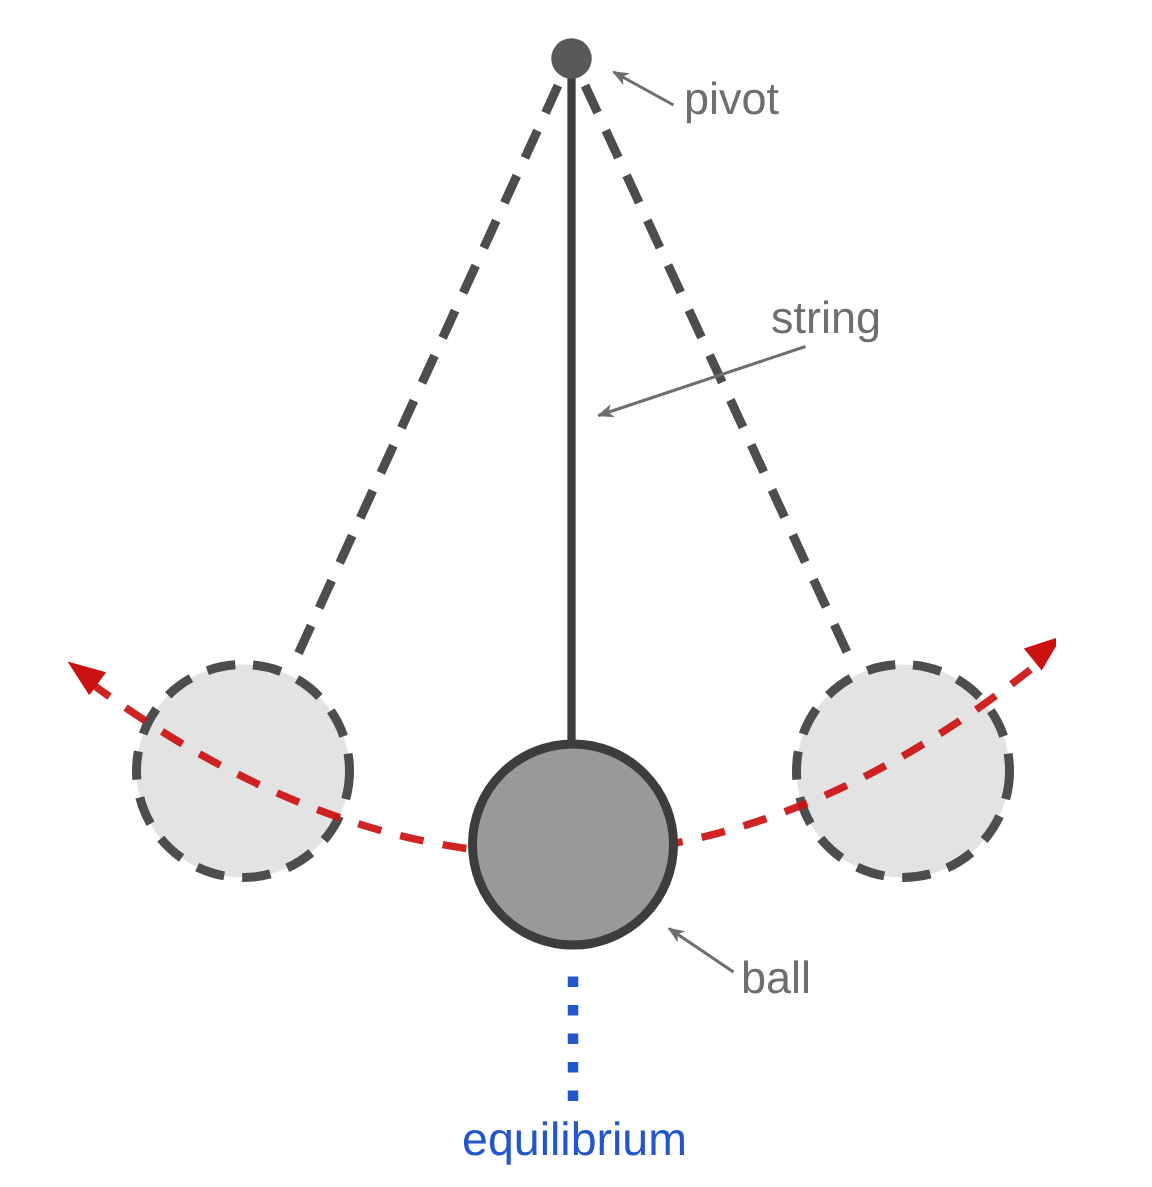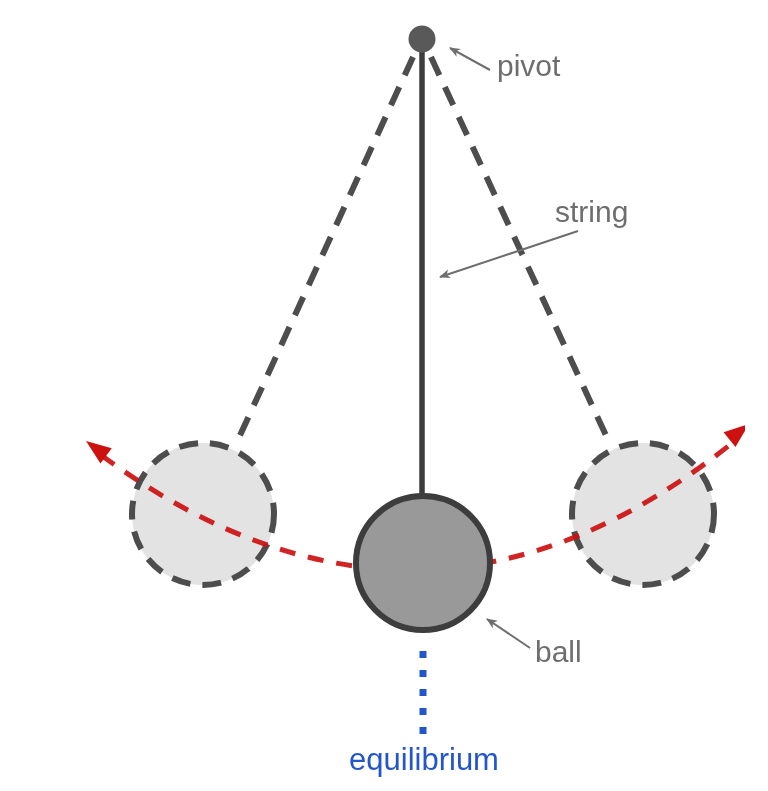--- a/index.html
+++ b/index.html
@@ -9,21 +9,21 @@
     --c-pivot-fill:#595959;
     --c-ball-fill:#999999;
     --c-ghost-fill:#e3e3e3;
     --c-label-text:#6e6e6e;
     --c-label-arrow:#6e6e6e;
     --c-swing-arc:#cc1111;
     --c-equilibrium-blue:#2355cb;
   }
   html,body{margin:0;padding:0;}
   body{background:var(--c-background);font-family:"Liberation Sans",sans-serif;}
-  .canvas{position:relative;width:704px;height:791px;background:var(--c-background);overflow:hidden;padding-left:41px;}
+  .canvas{position:relative;width:704px;height:791px;background:var(--c-background);overflow:hidden;}
   svg{display:block;}
 
   .pendulum-dash{stroke:var(--c-dashed-stroke);stroke-width:6;fill:none;stroke-dasharray:20 13;}
   .string-line{stroke:var(--c-dark-stroke);stroke-width:5.5;fill:none;}
   .ghost-ball{fill:var(--c-ghost-fill);stroke:var(--c-dashed-stroke);stroke-width:6;stroke-dasharray:19 12;}
   .ball-circle{fill:var(--c-ball-fill);stroke:var(--c-dark-stroke);stroke-width:6;}
   .pivot-circle{fill:var(--c-pivot-fill);stroke:none;}
   .swing-path{stroke:var(--c-swing-arc);stroke-width:5;fill:none;stroke-dasharray:16 13;stroke-opacity:.92;}
   .swing-head{fill:var(--c-swing-arc);stroke:none;}
   .equil-line{stroke:var(--c-equilibrium-blue);stroke-width:7;stroke-dasharray:7 12;fill:none;}

